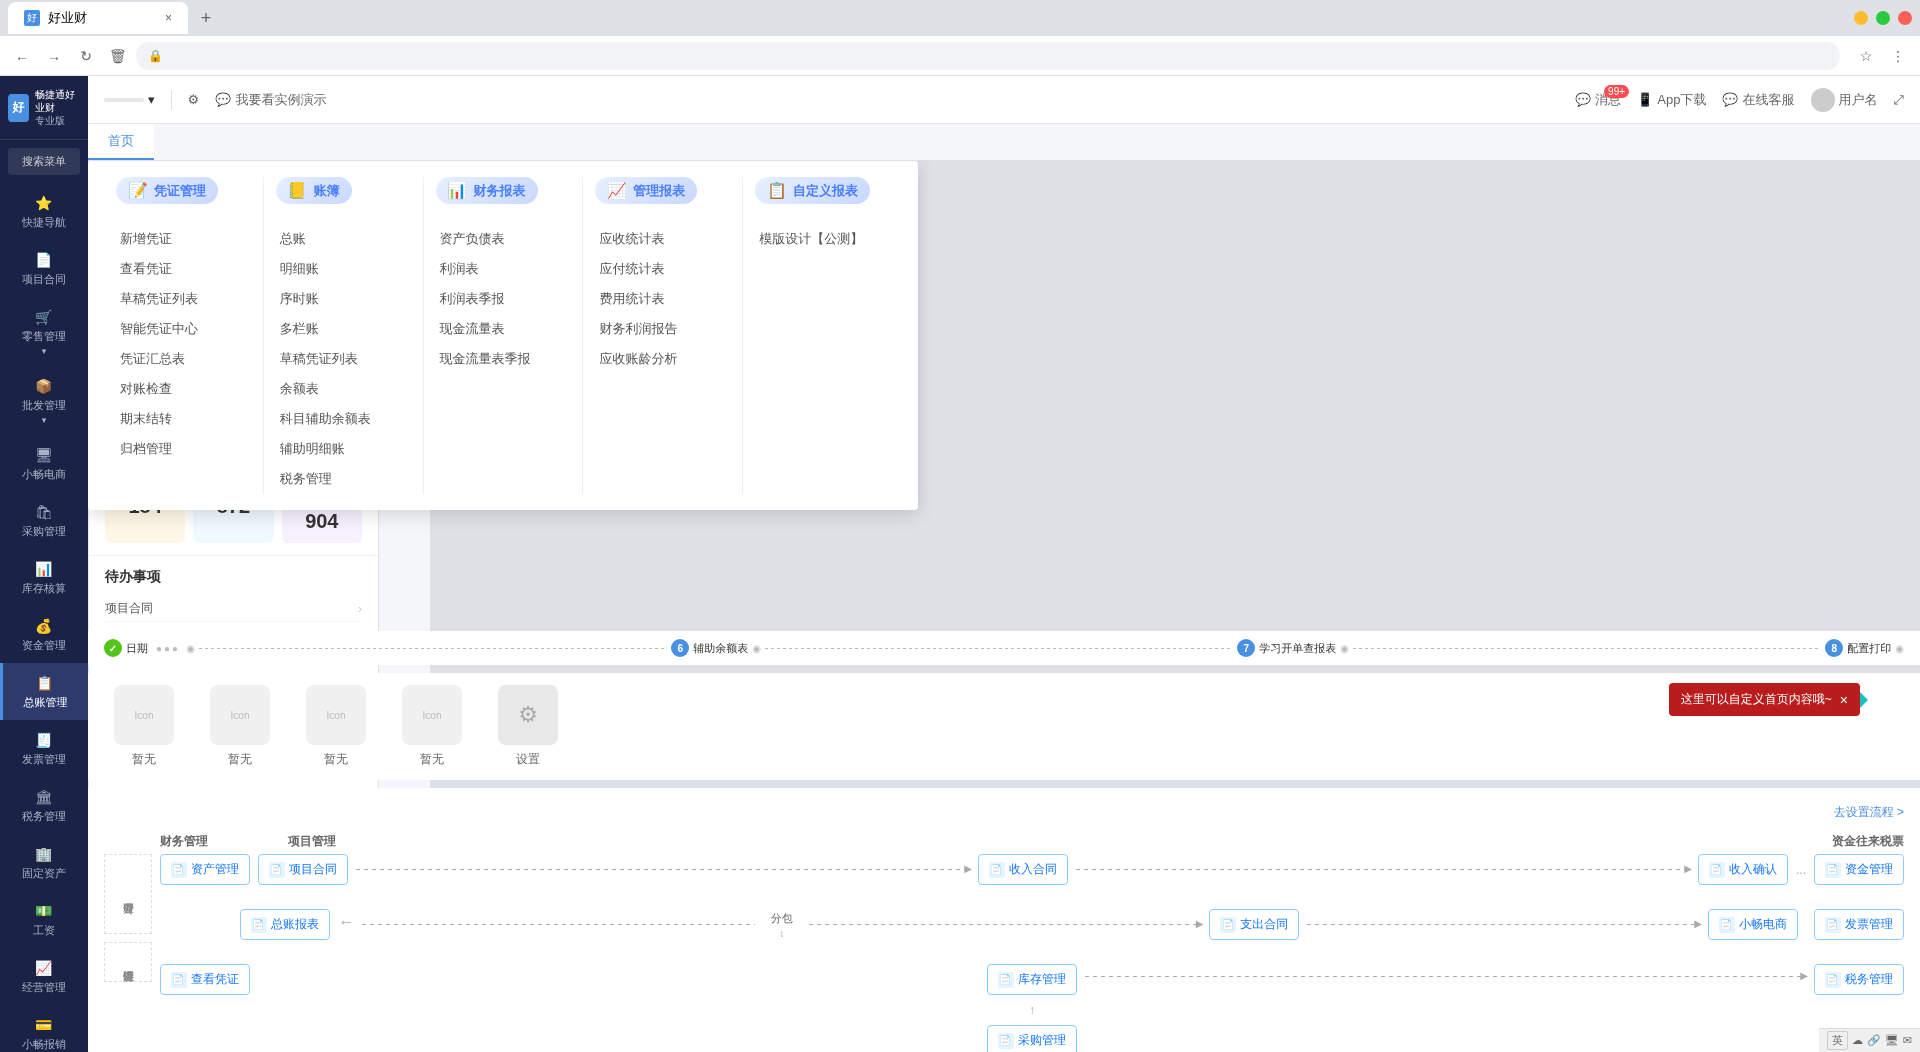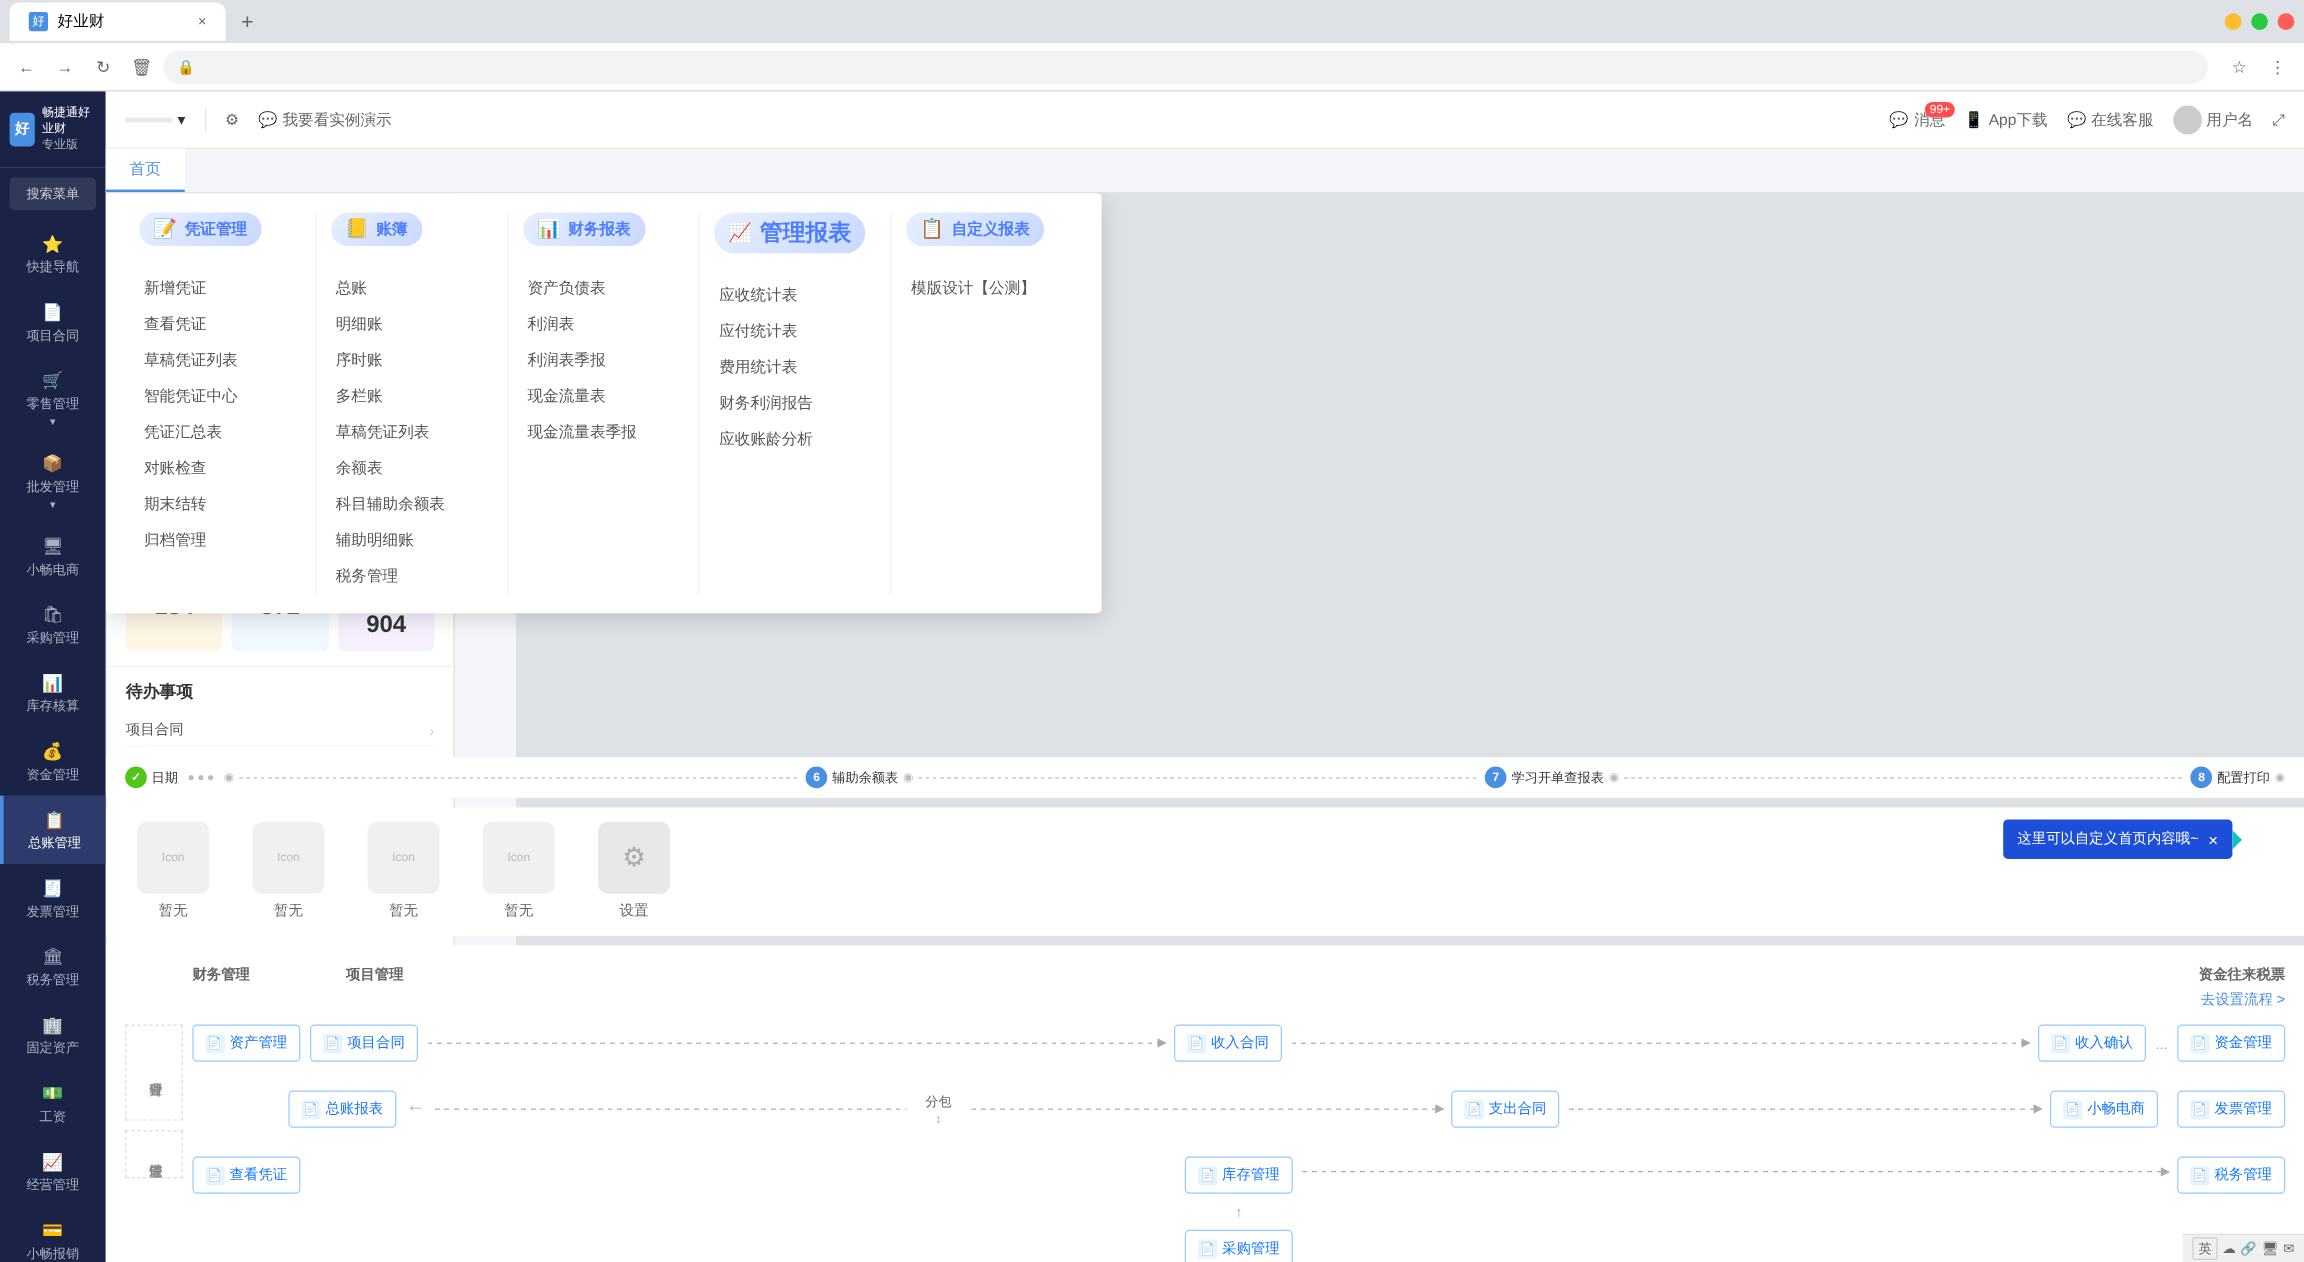--- a/index.html
+++ b/index.html
@@ -90,21 +90,21 @@
     .approval-card-icon.blue { background: #4a90e2; color: #fff; }
     .approval-card-icon.purple { background: #9b59b6; color: #fff; }
     .approval-card-num { font-size: 20px; font-weight: 700; color: #333; text-align: center; }
 
     
     .todo-item { display: flex; justify-content: space-between; align-items: center; padding: 4px 0; font-size: 12px; color: #555; border-bottom: 1px solid #f5f5f5; }
     .todo-label { cursor: pointer; }
     .todo-arrow { color: #ccc; }
 
     
-    .customize-tip { background: #1d4ed8; color: #fff; border-radius: 4px; padding: 8px 12px; font-size: 12px; display: flex; align-items: center; gap: 8px; position: absolute; right: 60px; top: 10px; z-index: 50; }
+    .customize-tip { background: #b91c1c; color: #fff; border-radius: 4px; padding: 8px 12px; font-size: 12px; display: flex; align-items: center; gap: 8px; position: absolute; right: 60px; top: 10px; z-index: 50; }
     .customize-tip-close { cursor: pointer; font-size: 14px; }
 
     
     .right-mini-sidebar { width: 52px; background: #f5f6fa; border-left: 1px solid #e0e0e0; display: flex; flex-direction: column; align-items: center; gap: 4px; padding: 8px 0; }
     .mini-sidebar-item { display: flex; flex-direction: column; align-items: center; gap: 2px; padding: 6px 4px; cursor: pointer; color: #666; font-size: 10px; text-align: center; width: 100%; }
     .step-item { display: flex; align-items: center; gap: 4px; white-space: nowrap; }
     .step-circle { width: 18px; height: 18px; border-radius: 50%; background: #52c41a; color: #fff; font-size: 10px; display: flex; align-items: center; justify-content: center; font-weight: bold; flex-shrink: 0; }
     .step-circle.blue { background: #4a90e2; }
   </style>
 </head>
@@ -315,21 +315,21 @@
             <div class="dropdown-item">利润表</div>
             <div class="dropdown-item">利润表季报</div>
             <div class="dropdown-item">现金流量表</div>
             <div class="dropdown-item">现金流量表季报</div>
           </div>
 
           <div class="dropdown-col">
             <div class="dropdown-col-header">
               <div style="background:linear-gradient(135deg,#e8f0ff,#c8d8ff);border-radius:20px;padding:4px 12px;display:flex;align-items:center;gap:6px;">
                 <span style="font-size:16px;">📈</span>
-                <span style="color:#4a7eff;font-size:19px;font-weight:600;">管理报表</span>
+                <span style="color:#4a7eff;font-size:13px;font-weight:600;">管理报表</span>
               </div>
             </div>
             <div class="dropdown-item">应收统计表</div>
             <div class="dropdown-item">应付统计表</div>
             <div class="dropdown-item">费用统计表</div>
             <div class="dropdown-item">财务利润报告</div>
             <div class="dropdown-item">应收账龄分析</div>
           </div>
 
           <div class="dropdown-col">
@@ -417,29 +417,29 @@
             <div class="icon-item">
               <div class="icon-box settings" style="background:#e8e8e8;">
                 <span style="font-size:22px;color:#aaa;">⚙</span>
               </div>
               <span class="icon-label">设置</span>
             </div>
           </div>
 
           <div style="background:#fff;padding:16px;margin:0 0 8px 0;">
 
+            <div style="display:flex;justify-content:flex-end;margin-bottom:12px;">
+              <span style="font-size:12px;color:#4a90e2;cursor:pointer;">去设置流程 &gt;</span>
+            </div>
+
             <div style="display:flex;gap:8px;margin-bottom:4px;">
               <div style="width:48px;"></div>
               <div style="flex:0 0 120px;font-size:12px;color:#666;font-weight:600;">财务管理</div>
               <div style="flex:1;font-size:12px;color:#666;font-weight:600;">项目管理</div>
               <div style="flex:0 0 120px;font-size:12px;color:#666;font-weight:600;text-align:right;">资金往来税票</div>
-            </div>
-
-            <div style="display:flex;justify-content:flex-end;margin-bottom:12px;">
-              <span style="font-size:12px;color:#4a90e2;cursor:pointer;">去设置流程 &gt;</span>
             </div>
 
             <div style="display:flex;gap:8px;min-height:280px;">
 
               <div style="display:flex;flex-direction:column;gap:8px;width:48px;">
                 <div style="border:1px dashed #ddd;padding:4px 2px;font-size:11px;color:#888;text-align:center;writing-mode:vertical-rl;min-height:80px;display:flex;align-items:center;justify-content:center;">财务管理</div>
                 <div style="border:1px dashed #ddd;padding:4px 2px;font-size:11px;color:#888;text-align:center;writing-mode:vertical-rl;min-height:40px;display:flex;align-items:center;justify-content:center;">供应链管理</div>
               </div>
 
               <div style="flex:1;position:relative;">

